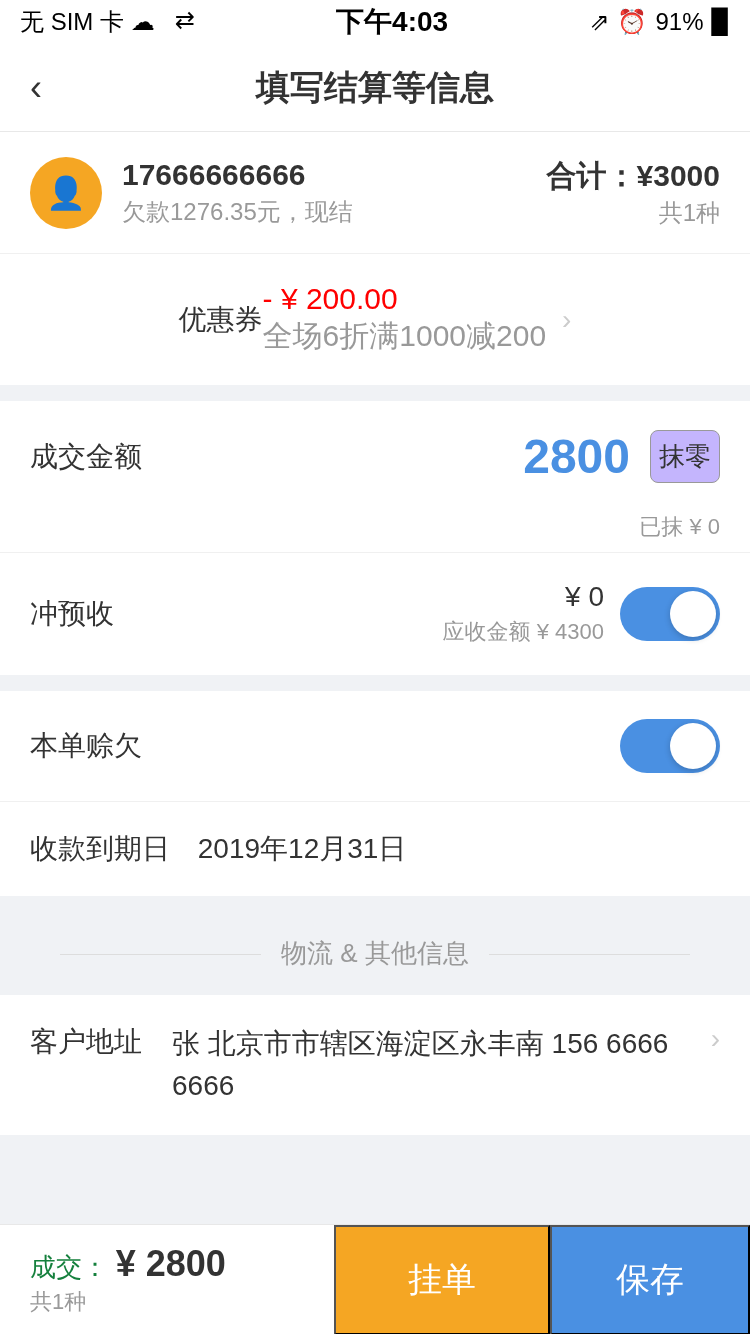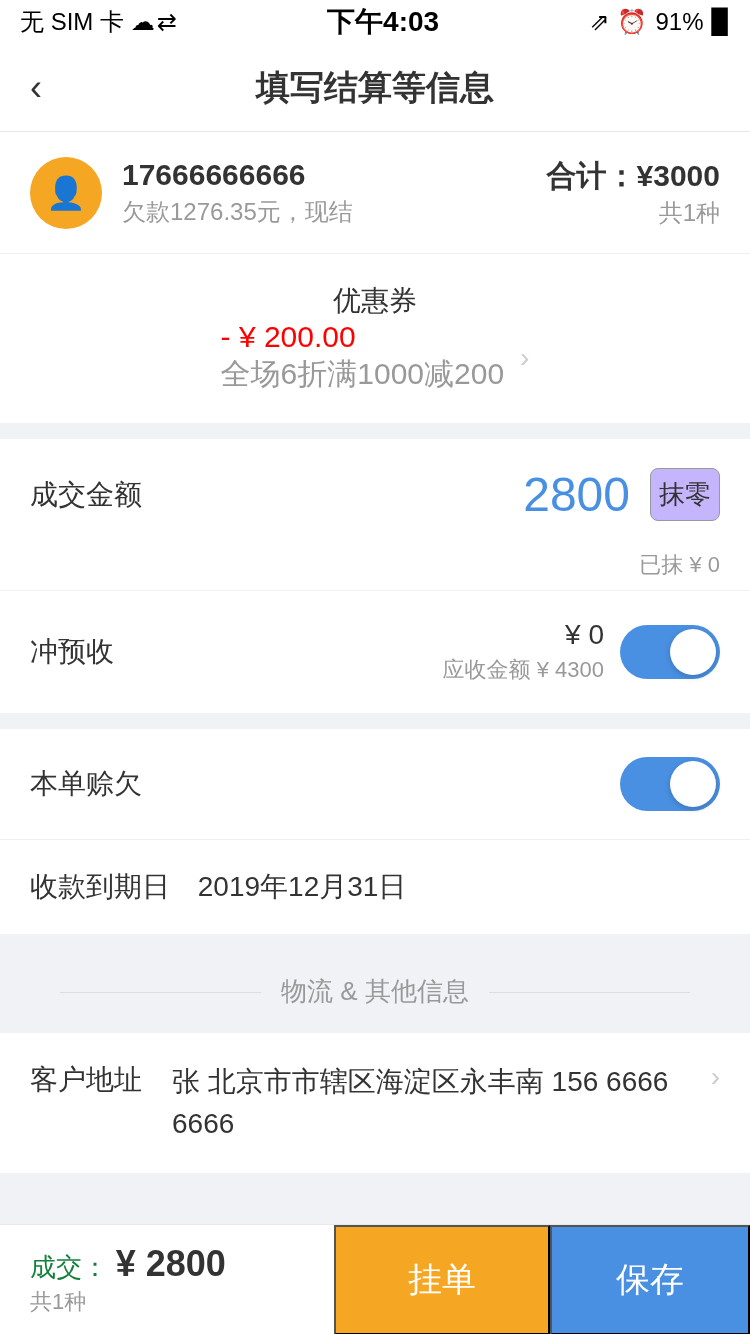--- a/index.html
+++ b/index.html
@@ -18,21 +18,21 @@
     .status-bar {
       height: 44px;
       background: #fff;
       display: flex;
       align-items: center;
       justify-content: space-between;
       padding: 0 20px;
       font-size: 24px;
       color: #000;
     }
-    .status-left { display: flex; align-items: center; gap: 2px; }
+    .status-left { display: flex; align-items: flex-start; gap: 20px; }
     .status-center { font-weight: 600; font-size: 28px; }
     .status-right { display: flex; align-items: center; gap: 8px; font-size: 24px; }
 
     
     .nav-bar {
       height: 88px;
       background: #fff;
       display: flex;
       align-items: center;
       justify-content: center;
@@ -88,25 +88,24 @@
     .user-name { font-size: 30px; font-weight: 600; color: #333; }
     .user-sub { font-size: 24px; color: #999; margin-top: 4px; }
     .user-right { text-align: right; }
     .total-amount { font-size: 30px; font-weight: 600; color: #333; }
     .total-count { font-size: 24px; color: #999; }
 
     
     .row-item {
       display: flex;
       align-items: center;
-      justify-content: flex-end;
+      justify-content: center;
       padding: 28px 40px;
       background: #fff;
       border-top: 1px solid #f0f0f0;
-      flex-direction: column;
     }
     .row-label { font-size: 28px; color: #333; }
     .row-right { display: flex; align-items: center; gap: 16px; }
     .row-value { font-size: 28px; color: #333; text-align: right; }
     .row-sub { font-size: 22px; color: #999; text-align: right; margin-top: 4px; }
     .chevron-icon { color: #ccc; font-size: 28px; }
 
     
     .discount-value { color: #f00; font-size: 30px; font-weight: 500; }
     .discount-sub { font-size: 30px; color: #999; text-align: right; }
@@ -118,21 +117,21 @@
       margin-top: 16px;
     }
     .deal-row {
       display: flex;
       align-items: center;
       justify-content: space-between;
       padding: 28px 30px;
     }
     .deal-label { font-size: 28px; color: #333; }
     .deal-right { display: flex; align-items: center; gap: 20px; }
-    .deal-amount { font-size: 48px; font-weight: 400; color: #4a90e2; }
+    .deal-amount { font-size: 48px; font-weight: 700; color: #4a90e2; }
     .round-btn {
       border: 1px solid #999;
       border-radius: 8px;
       padding: 8px 8px;
       font-size: 26px;
       color: #333;
       background: #c4b5fd;
       cursor: pointer;
     }
     .deal-sub { font-size: 22px; color: #999; text-align: right; padding-right: 30px; padding-bottom: 10px; }

